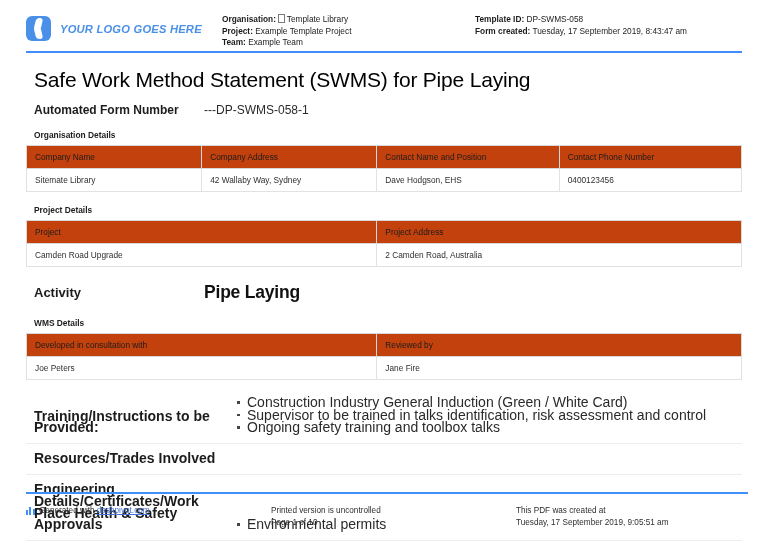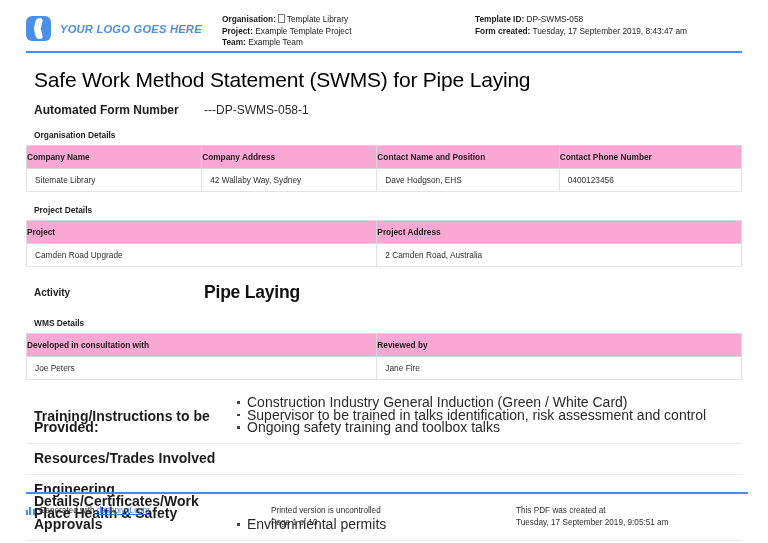--- a/index.html
+++ b/index.html
@@ -130,43 +130,43 @@
   }
 
   
   table.grid {
     width: 100%;
     border-collapse: collapse;
     table-layout: fixed;
     font-size: 8.3px;
   }
   table.grid th {
-    background: #f9a8d4;
+    background: #c2410c;
     text-align: left;
-    font-weight: bold;
-    padding: 6px 0;
+    font-weight: normal;
+    padding: 6px 8px;
     border: 1px solid #d8d8d8;
     color: #1c1c1c;
   }
   table.grid td {
     padding: 6px 8px;
     border: 1px solid #e2e2e2;
     color: #2e2e2e;
     background: #ffffff;
   }
 
   
   .activity-row {
     display: flex;
     align-items: center;
     margin: 12px 0 0 8px;
     min-height: 26px;
   }
   .activity-label {
-    font-size: 10px;
+    font-size: 13px;
     font-weight: bold;
     flex: 0 0 170px;
   }
   .activity-value {
     font-size: 17.5px;
     font-weight: bold;
     color: #111111;
     letter-spacing: -0.2px;
   }
 

